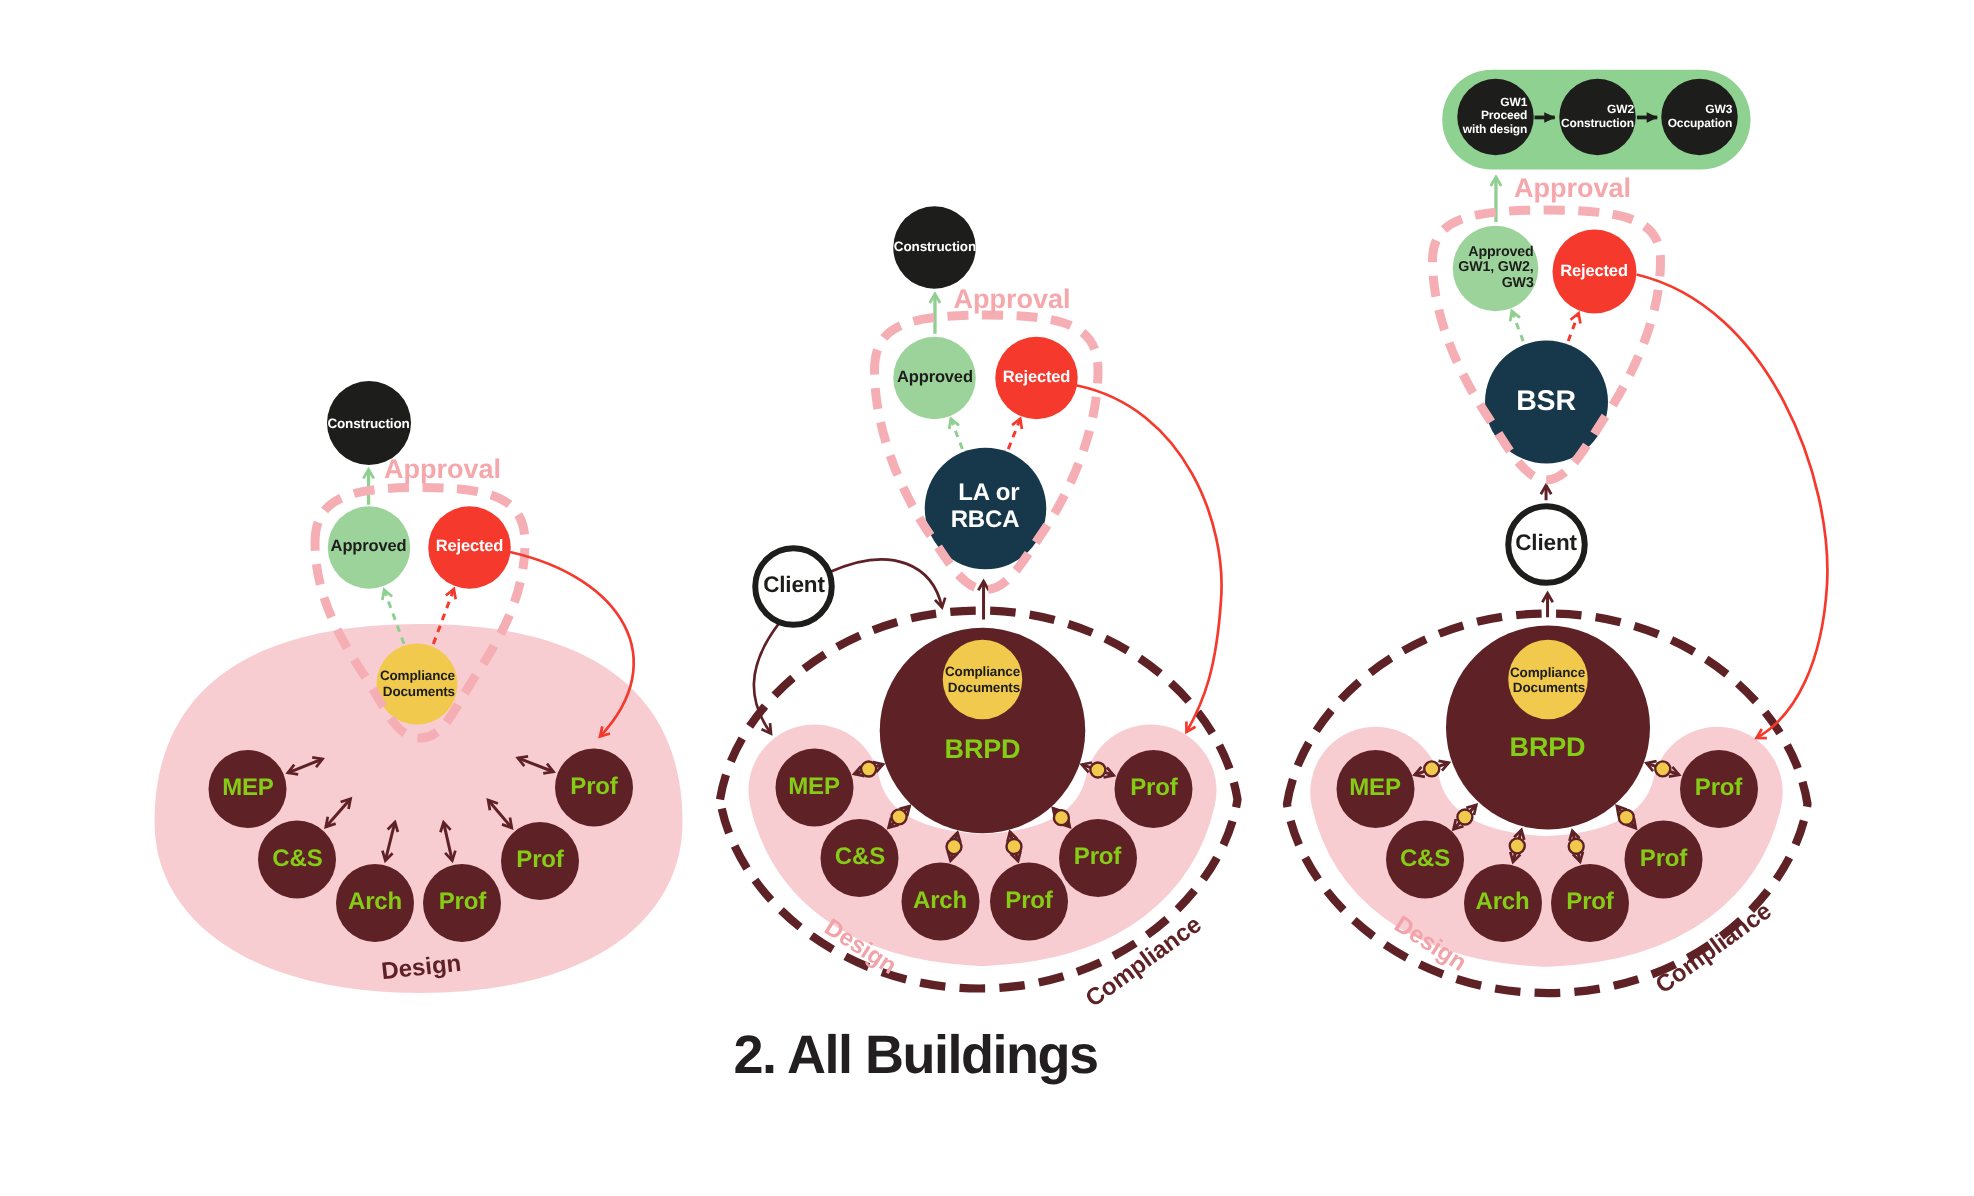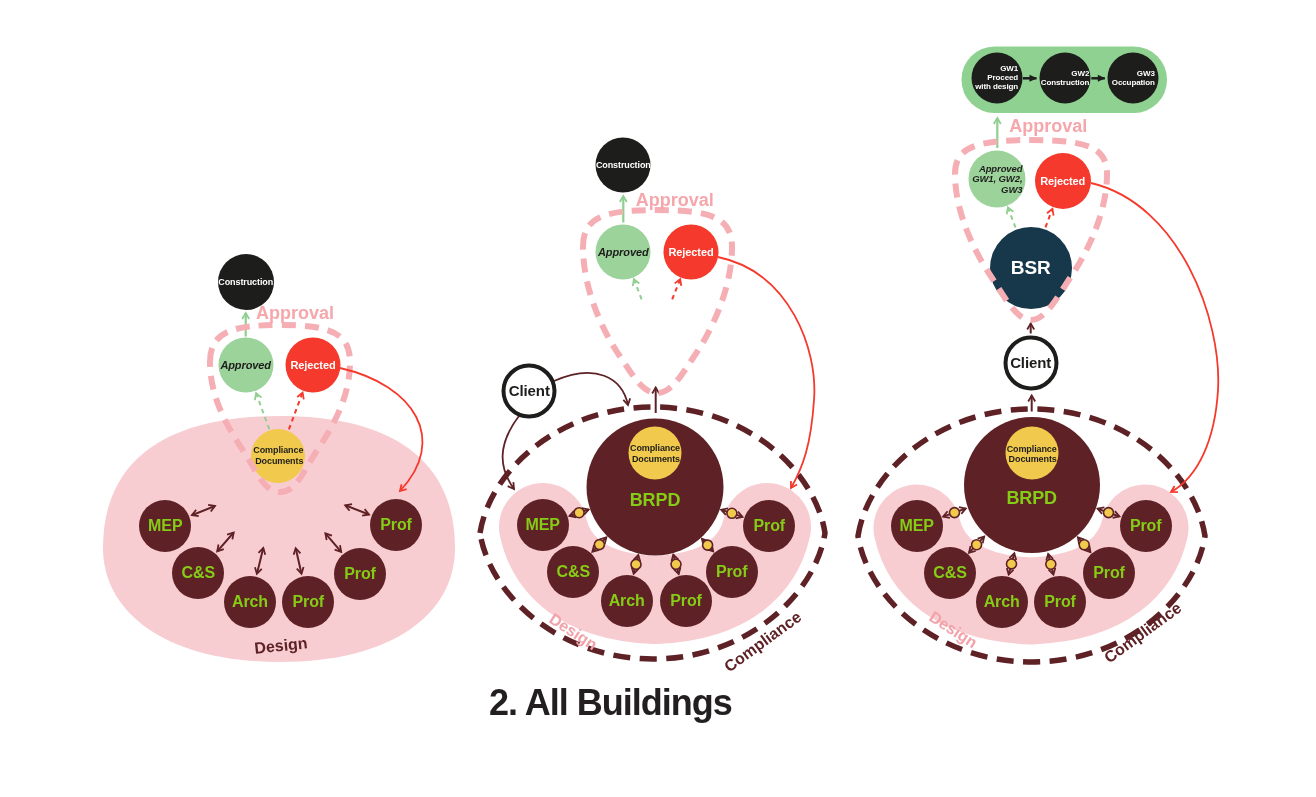--- a/index.html
+++ b/index.html
@@ -4,21 +4,21 @@
 <style>
   html,body{margin:0;padding:0;background:#fff;}
   .canvas{position:relative;width:1316px;height:797px;background:#ffffff;overflow:hidden;
           font-family:"Liberation Sans", sans-serif;}
   .layer{position:absolute;left:0;top:0;pointer-events:none;}
   .c{position:absolute;border-radius:50%;display:flex;align-items:center;justify-content:center;
      text-align:right;font-weight:bold;white-space:pre-line;transform:translate(-50%,-50%);
      line-height:1.12;box-sizing:border-box;letter-spacing:-0.1px;}
   .navy{background:#16384a;color:#ffffff;}
   .maroon{background:#5e2125;color:#84cc16;}
-  .greenc{background:#9cd39b;color:#1d1d1b;font-style:italic;}
+  .greenc{background:#9cd39b;color:#1d1d1b;}
   .redc{background:#f5392c;color:#ffffff;}
   .blackc{background:#1d1d1b;color:#ffffff;}
   .yellowc{background:#f1ca4d;color:#1d1d1b;}
   .whitec{background:#ffffff;color:#1d1d1b;border:4px solid #1d1d1b;}
   .lbl{position:absolute;font-weight:bold;white-space:nowrap;}
   .title{position:absolute;font-weight:bold;color:#231f20;font-size:36px;letter-spacing:-1px;
          white-space:nowrap;}
 </style>
 </head>
 <body>
@@ -124,20 +124,22 @@
   <div class="c maroon" style="left:165.3px;top:525.7px;width:52px;height:52px;font-size:16px">MEP</div>
   <div class="c maroon" style="left:198.3px;top:573.3px;width:52px;height:52px;font-size:16px">C&amp;S</div>
   <div class="c maroon" style="left:250px;top:601.7px;width:52px;height:52px;font-size:16px">Arch</div>
   <div class="c maroon" style="left:308.3px;top:601.7px;width:52px;height:52px;font-size:16px">Prof</div>
   <div class="c maroon" style="left:360px;top:574.3px;width:52px;height:52px;font-size:16px">Prof</div>
   <div class="c maroon" style="left:396px;top:525px;width:52px;height:52px;font-size:16px">Prof</div>
 
   <div class="c blackc" style="left:623.3px;top:165px;width:55px;height:55px;font-size:9px">Construction</div>
   <div class="c greenc" style="left:623.3px;top:251.7px;width:55px;height:55px;font-size:11px">Approved</div>
   <div class="c redc" style="left:691px;top:251.7px;width:55px;height:55px;font-size:11px">Rejected</div>
+  <div class="c navy" style="left:656.7px;top:338.5px;width:81px;height:81px;font-size:16px">LA or
+RBCA</div>
   <div class="c whitec" style="left:529.3px;top:390.5px;width:55px;height:55px;font-size:15px">Client</div>
   <div class="c maroon" style="left:655px;top:486.7px;width:137px;height:137px;font-size:18px;padding-top:26px">BRPD</div>
   <div class="c yellowc" style="left:655px;top:453px;width:53px;height:53px;font-size:9px">Compliance
 Documents</div>
   <div class="c maroon" style="left:542.7px;top:525px;width:52px;height:52px;font-size:16px">MEP</div>
   <div class="c maroon" style="left:573.3px;top:571.7px;width:52px;height:52px;font-size:16px">C&amp;S</div>
   <div class="c maroon" style="left:626.7px;top:601px;width:52px;height:52px;font-size:16px">Arch</div>
   <div class="c maroon" style="left:686px;top:601px;width:52px;height:52px;font-size:16px">Prof</div>
   <div class="c maroon" style="left:731.7px;top:572.3px;width:52px;height:52px;font-size:16px">Prof</div>
   <div class="c maroon" style="left:769.3px;top:525.7px;width:52px;height:52px;font-size:16px">Prof</div>

